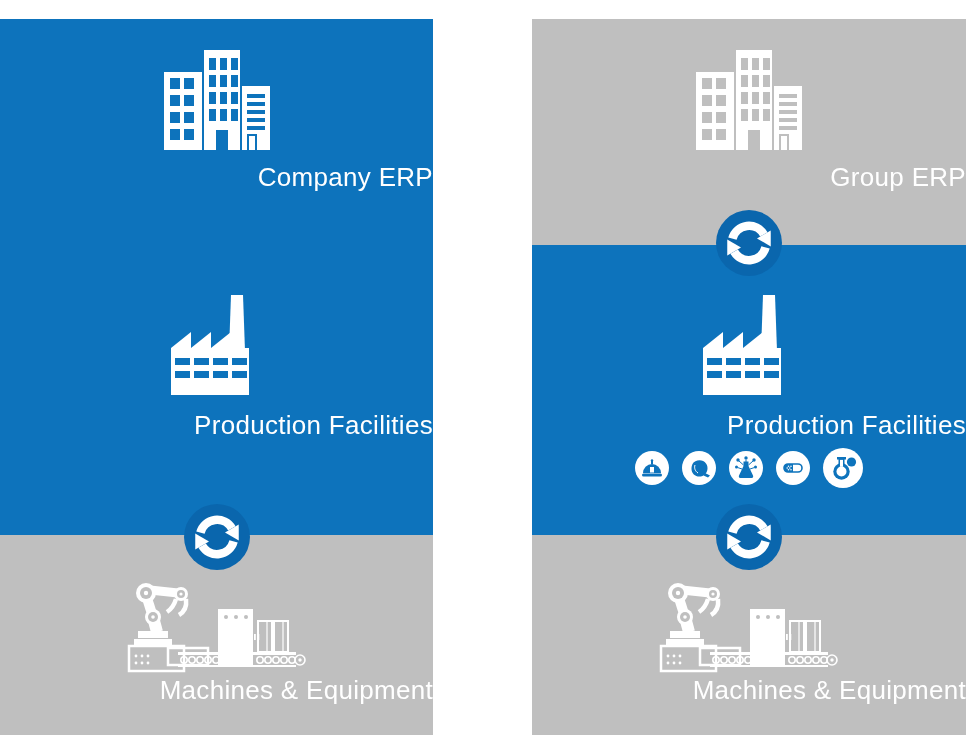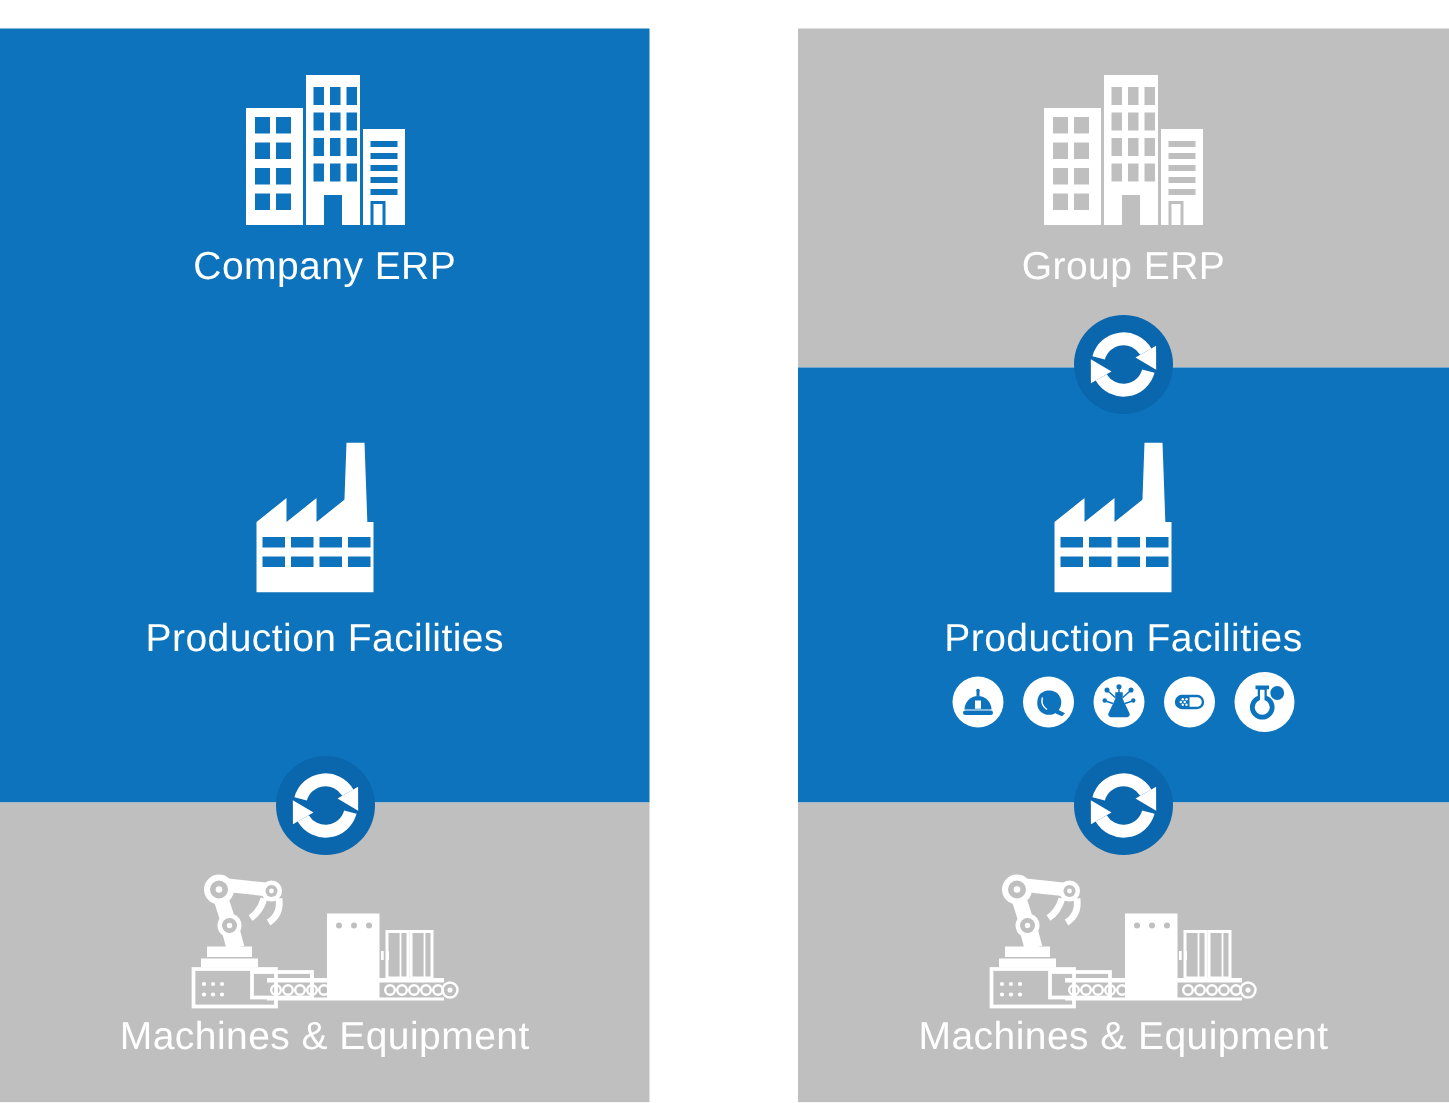--- a/index.html
+++ b/index.html
@@ -7,21 +7,21 @@
     position:relative; width:966px; height:735px; background:#ffffff;
     font-family:"Liberation Sans", sans-serif; overflow:hidden;
   }
   .panel { position:absolute; top:19px; height:716px; }
   #left-panel  { left:0;     width:433px; }
   #right-panel { left:532px; width:434px; }
   .sec { position:absolute; left:0; right:0; }
   .sec.blue { background:#0d73bc; --bg:#0d73bc; }
   .sec.gray { background:#bfbfbf; --bg:#bfbfbf; }
   .label {
-    position:absolute; left:0; right:0; text-align:center;
+    position:absolute; left:0; right:0; text-align:right;
     color:#ffffff; font-size:26px; font-weight:400; letter-spacing:0.3px;
     line-height:32px; white-space:nowrap;
   }
   .icon-box { position:absolute; left:50%; transform:translateX(-50%); }
   .sync {
     position:absolute; width:66px; height:66px; left:50%; margin-left:-33px;
     z-index:5;
   }
   .industry-row {
     position:absolute; left:0; right:0; display:flex; justify-content:center;

